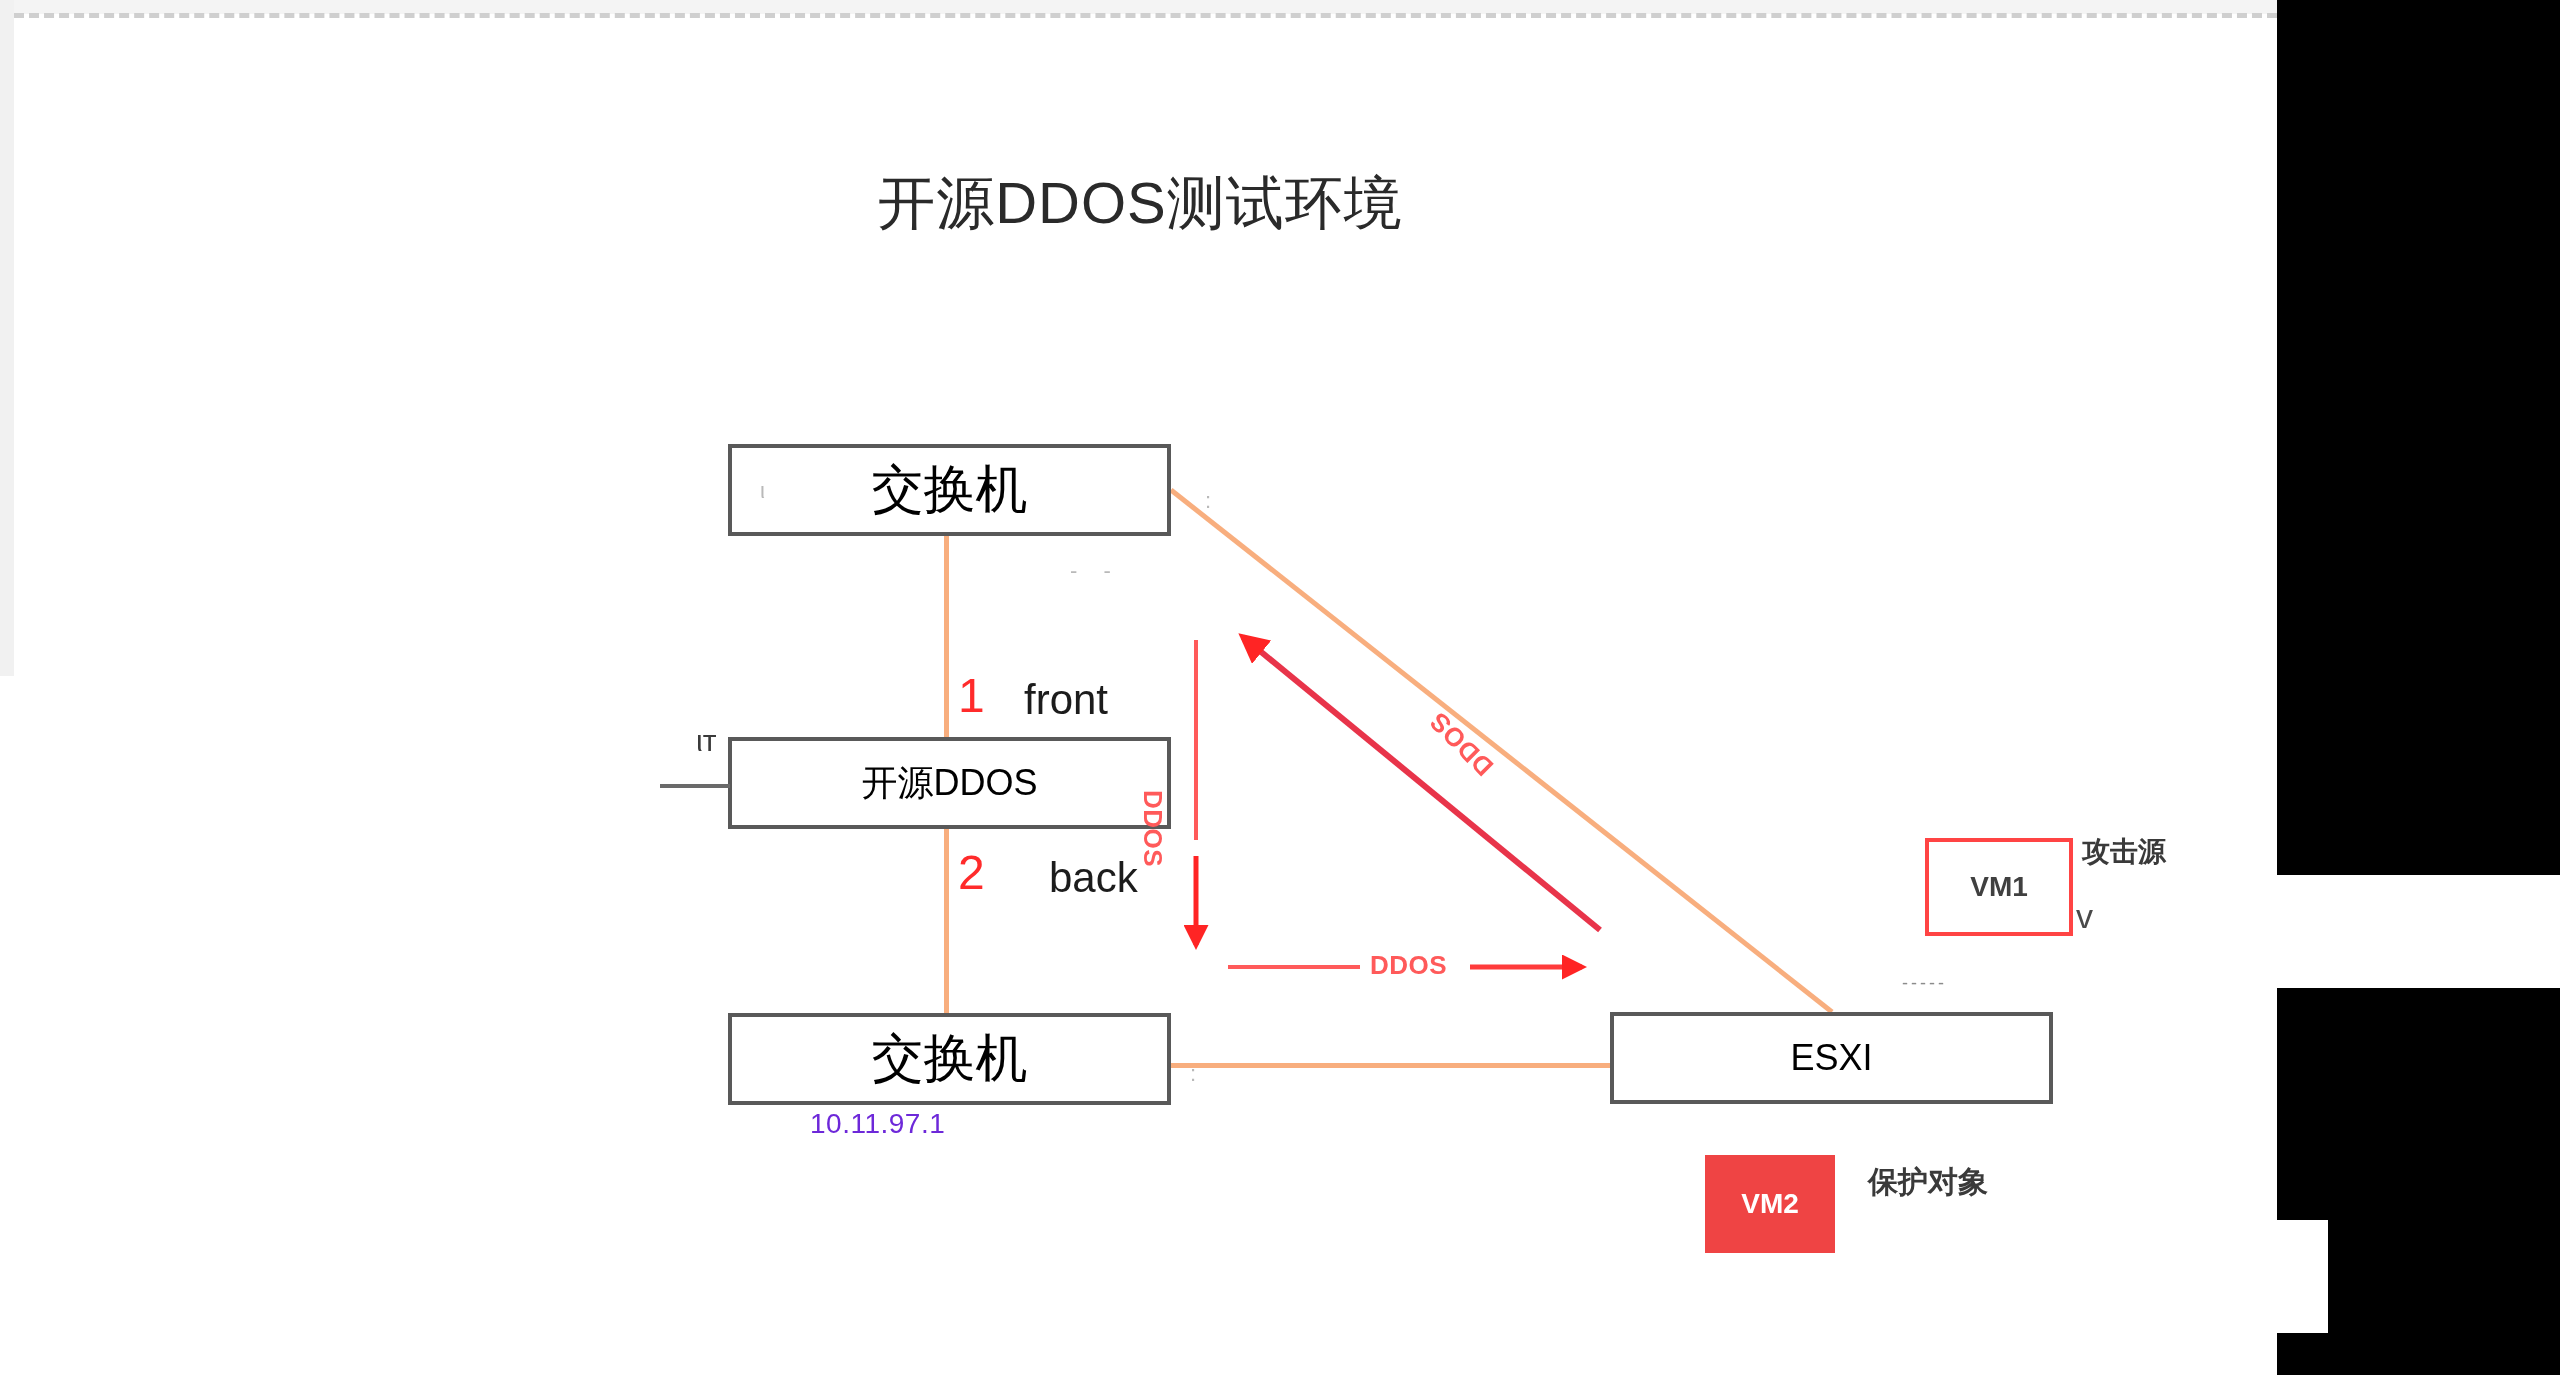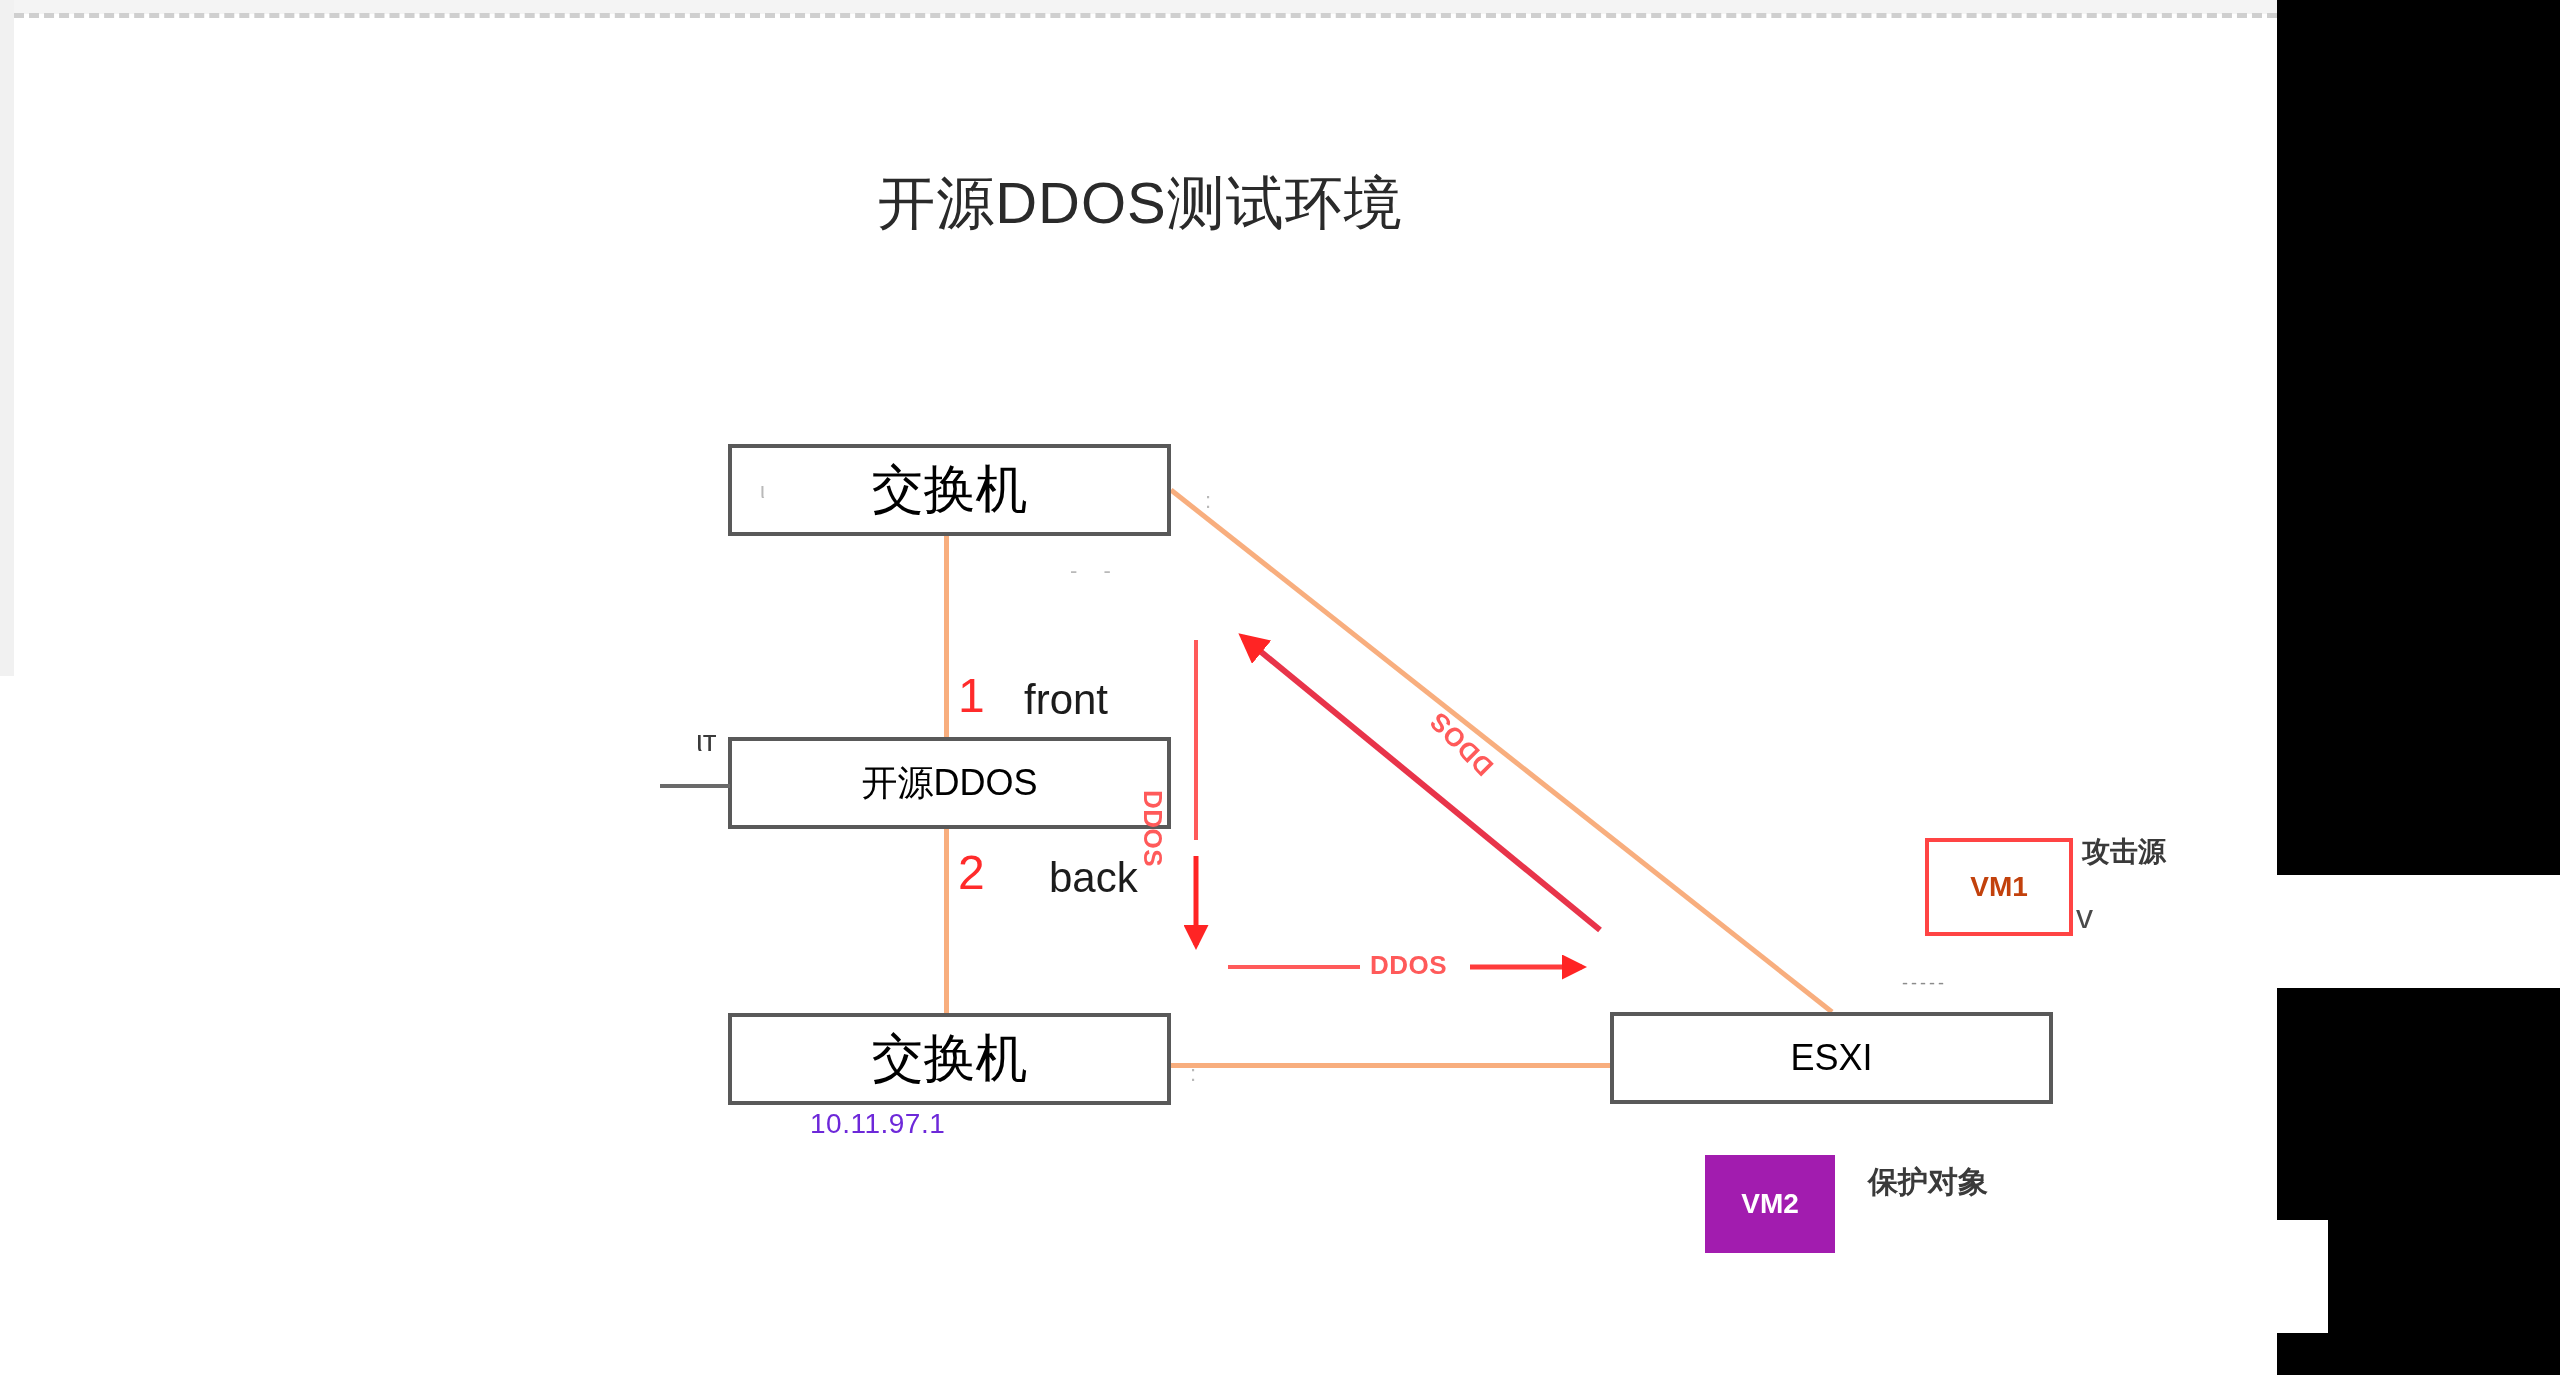--- a/index.html
+++ b/index.html
@@ -112,32 +112,32 @@
     width: 443px; height: 92px;
     font-size: 36px;
   }
   .vm1 {
     position: absolute;
     left: 1925px; top: 838px;
     width: 148px; height: 98px;
     box-sizing: border-box;
     background: #ffffff;
     border: 4px solid #ff4444;
-    color: #c2410c;
+    color: #404040;
     font-size: 28px;
     font-weight: bold;
     display: flex;
     align-items: center;
     justify-content: center;
   }
   .vm2 {
     position: absolute;
     left: 1705px; top: 1155px;
     width: 130px; height: 98px;
-    background: #a21caf;
+    background: #ef4444;
     color: #ffffff;
     font-size: 28px;
     font-weight: bold;
     display: flex;
     align-items: center;
     justify-content: center;
   }
   .tag-attack {
     position: absolute;
     left: 2082px; top: 833px;

